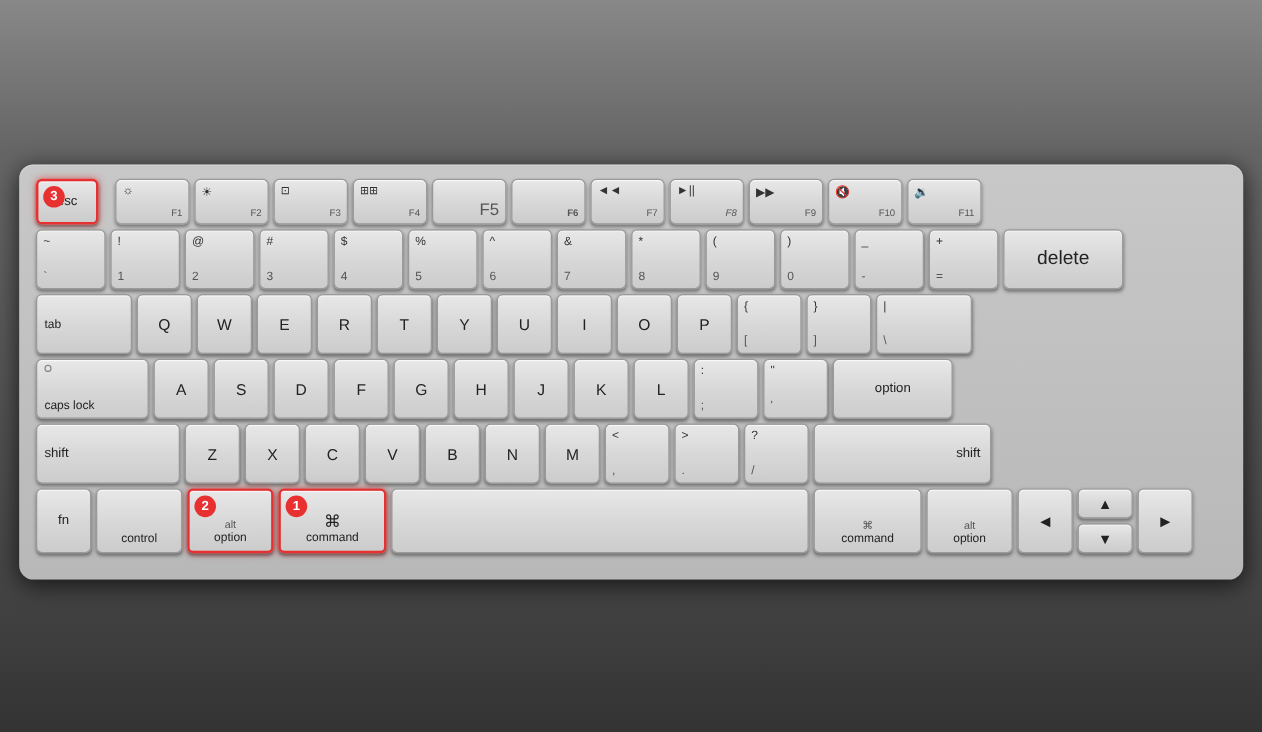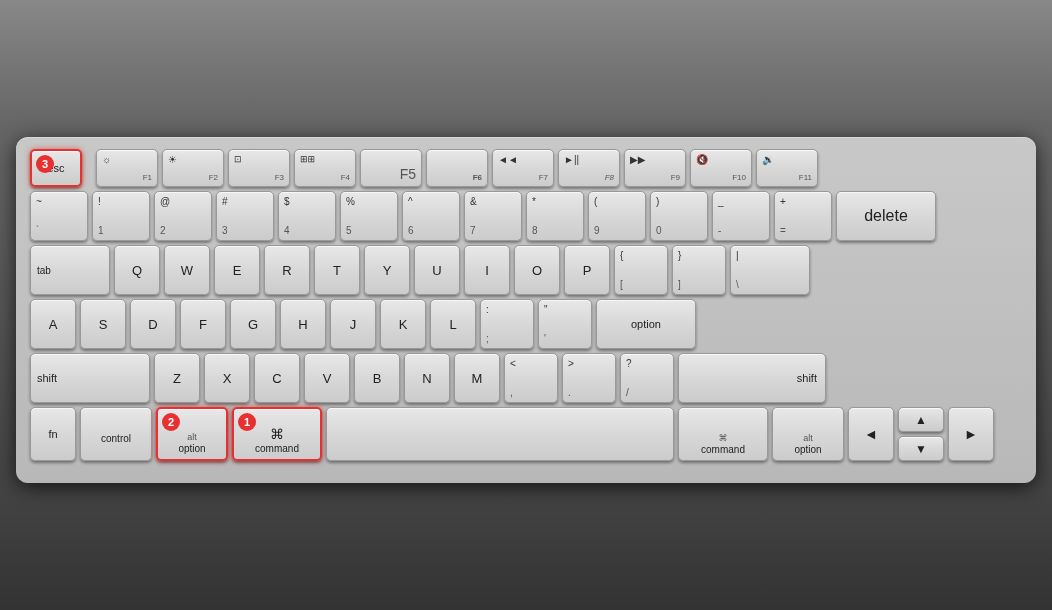--- a/index.html
+++ b/index.html
@@ -493,20 +493,26 @@
               <span>|</span>
             </div>
           <div class="corner-bottom">
               <span>\</span>
             </div>
         </div>
       </div>
     </div>
 
     <div class="key-row">
+      <div class="key key-caps">
+        <div style="display:flex;flex-direction:column;width:100%;height:100%;padding:4px 6px;justify-content:space-between;">
+          <div style="width:6px;height:6px;border-radius:50%;border:1px solid #888;background:transparent;"></div>
+          <span style="font-size:10px;align-self:flex-start;">caps lock</span>
+        </div>
+      </div>
       <div class="key key-standard">
           <span class="main-label">A</span>
         </div>
       <div class="key key-standard">
           <span class="main-label">S</span>
         </div>
       <div class="key key-standard">
           <span class="main-label">D</span>
         </div>
       <div class="key key-standard">
@@ -610,21 +616,21 @@
       <div class="key key-shift-r">
         <span style="font-size:11px;align-self:flex-end;padding:4px 8px;">shift</span>
       </div>
     </div>
 
     <div class="key-row">
       <div class="key key-fn-b">
         <span style="font-size:11px;">fn</span>
       </div>
       <div class="key key-control">
-        <div style="display:flex;flex-direction:column;align-items:center;justify-content:flex-end;height:100%;padding-bottom:16px;">
+        <div style="display:flex;flex-direction:column;align-items:center;justify-content:flex-end;height:100%;padding-bottom:5px;">
           <span style="font-size:10px;">control</span>
         </div>
       </div>
 
       <div class="key key-option key-highlighted" style="position:relative;">
         <div class="badge">2</div>
         <div style="display:flex;flex-direction:column;align-items:center;justify-content:flex-end;height:100%;padding-bottom:5px;gap:1px;">
           <span style="font-size:9px;color:#555;">alt</span>
           <span style="font-size:10px;">option</span>
         </div>

